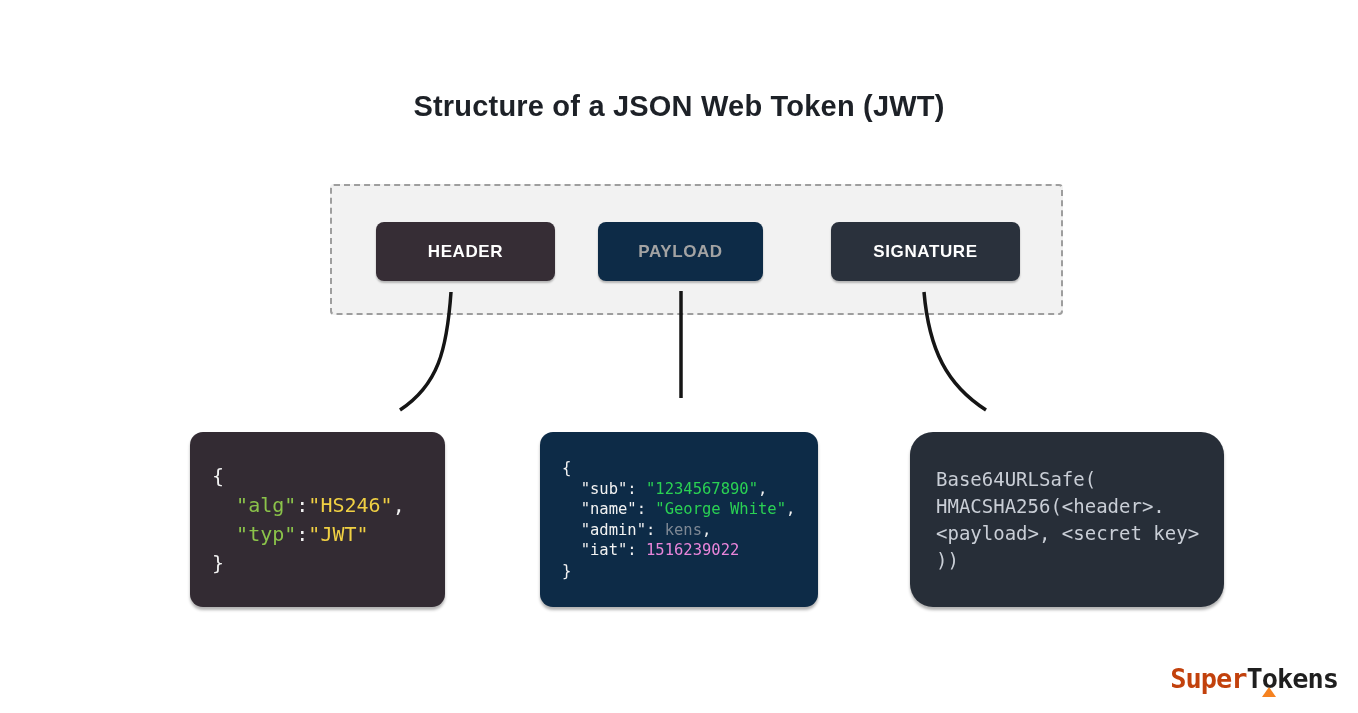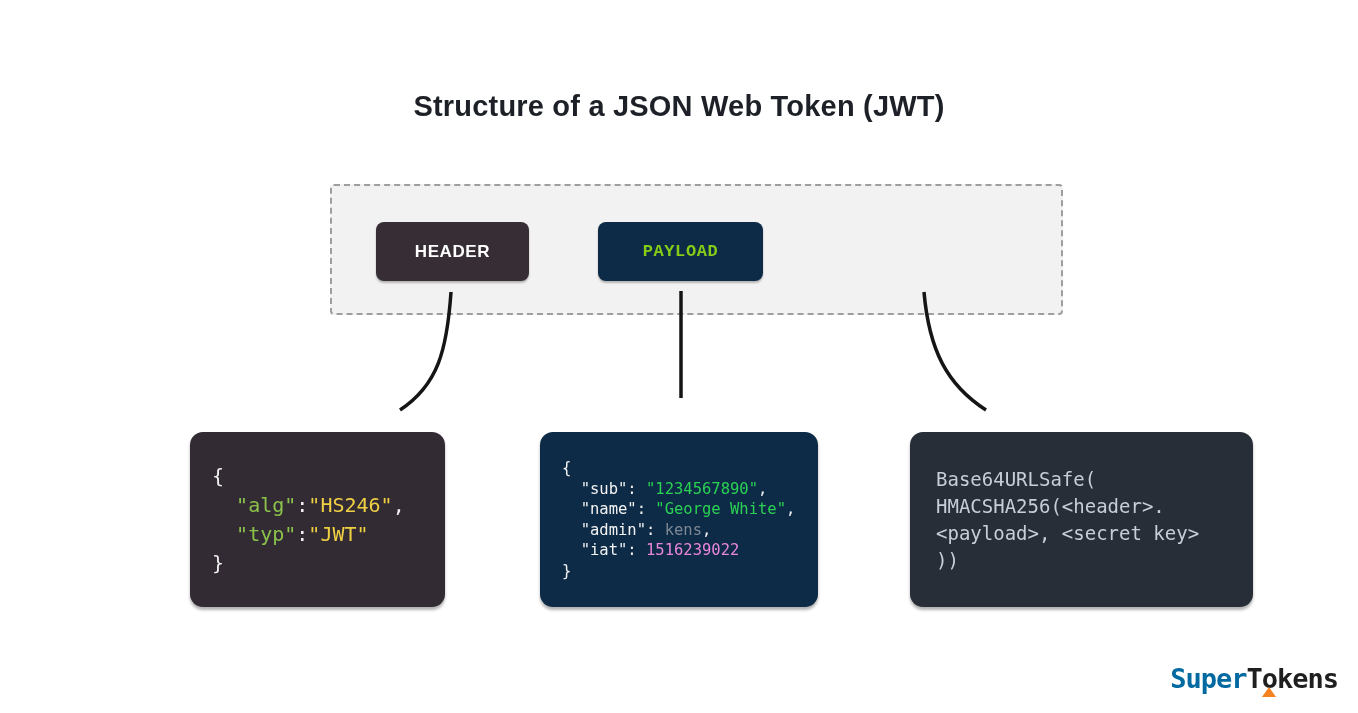--- a/index.html
+++ b/index.html
@@ -40,21 +40,21 @@
     border-radius: 8px;
     display: flex;
     align-items: center;
     justify-content: center;
     color: #ffffff;
     font-weight: bold;
     font-size: 17px;
     letter-spacing: 0.6px;
     box-shadow: 0 2px 2px rgba(0,0,0,0.25);
   }
-  .segment-header    { left: 44px;  width: 153px; }
+  .segment-header    { left: 44px;  width: 179px; }
   .segment-payload   { left: 266px; width: 165px; }
   .segment-signature { left: 499px; width: 189px; }
 
   .arrows-overlay {
     position: absolute;
     left: 0; top: 0;
     width: 1358px;
     height: 713px;
     pointer-events: none;
   }
@@ -67,21 +67,21 @@
     border-radius: 13px;
     display: flex;
     flex-direction: column;
     justify-content: center;
     font-family: "DejaVu Sans Mono", monospace;
     box-shadow: 0 3px 3px rgba(0,0,0,0.3);
   }
   .code-block .code-line { white-space: pre; }
   .code-block-header    { left: 190px; width: 255px; padding-left: 22px; font-size: 20px;   line-height: 29px; }
   .code-block-payload   { left: 540px; width: 278px; padding-left: 22px; font-size: 15.5px; line-height: 20.5px; }
-  .code-block-signature { left: 910px; width: 343px; padding-left: 26px; font-size: 19px;   line-height: 27px; }
+  .code-block-signature { left: 910px; width: 314px; padding-left: 26px; font-size: 19px;   line-height: 27px; border-radius: 23px; }
 
   .logo {
     position: absolute;
     top: 663px;
     right: 20px;
     font-family: "DejaVu Sans Mono", monospace;
     font-size: 27px;
     font-weight: bold;
     letter-spacing: -1px;
     white-space: nowrap;
@@ -102,22 +102,25 @@
 <body>
 
 <div class="canvas">
 
   <h1 class="page-title" style="color: rgb(29, 33, 39);">Structure of a JSON Web Token (JWT)</h1>
 
   <div class="token-strip" style="background: rgb(242, 242, 242); border-color: rgb(158, 158, 158);">
     <div class="segment segment-header" style="background: rgb(54, 45, 53); color: rgb(255, 255, 255);">
       <span>HEADER</span>
     </div>
-    <div class="segment segment-payload" style="background: rgb(13, 43, 71); color: #84cc16; font-family: Liberation Mono, monospace;">
+    <div class="segment segment-payload" style="background: rgb(13, 43, 71); color: #a3a3a3;">
       <span>PAYLOAD</span>
+    </div>
+    <div class="segment segment-signature" style="background: rgb(42, 49, 60); color: rgb(255, 255, 255);">
+      <span>SIGNATURE</span>
     </div>
   </div>
 
   <svg class="arrows-overlay" viewBox="0 0 1358 713" xmlns="http://www.w3.org/2000/svg">
     <defs>
       <marker id="arrowhead" markerUnits="userSpaceOnUse" markerWidth="18" markerHeight="14" refX="9" refY="6" orient="auto">
         <path class="arrow-fill" d="M0,0 L13,6 L0,12 Z" stroke="none" fill="#151515"></path>
       </marker>
     </defs>
     <path class="arrow-stroke" d="M451,292 C447,350 438,385 400,410" marker-end="url(#arrowhead)" stroke="#151515"></path>
@@ -140,16 +143,16 @@
       <div class="code-line"><span style="color: rgb(242, 242, 242);">}</span></div>
     </div>
   <div class="code-block code-block-signature" style="background: rgb(39, 46, 56);">
       <div class="code-line"><span style="color: rgb(201, 206, 214);">Base64URLSafe(</span></div>
       <div class="code-line"><span style="color: rgb(201, 206, 214); text-align: right;">HMACSHA256(&lt;header&gt;.</span></div>
       <div class="code-line"><span style="color: rgb(201, 206, 214);">&lt;payload&gt;, &lt;secret key&gt;</span></div>
       <div class="code-line"><span style="color: rgb(201, 206, 214);">))</span></div>
     </div>
 
   <div class="logo">
-    <span class="logo-prefix" style="color: #0369a1; margin-left: 10px;">Super</span><span class="logo-t" style="color: rgb(31, 31, 31);">T</span><span class="logo-o-wrap"><span class="logo-o" style="color: rgb(31, 31, 31);">o</span><span class="logo-mark" style="border-bottom-color: rgb(245, 130, 32);"></span></span><span class="logo-rest" style="color: rgb(31, 31, 31); text-align: center;">kens</span>
+    <span class="logo-prefix" style="color: #c2410c; margin-left: 10px;">Super</span><span class="logo-t" style="color: rgb(31, 31, 31);">T</span><span class="logo-o-wrap"><span class="logo-o" style="color: rgb(31, 31, 31);">o</span><span class="logo-mark" style="border-bottom-color: rgb(245, 130, 32);"></span></span><span class="logo-rest" style="color: rgb(31, 31, 31); text-align: center;">kens</span>
   </div>
 
 </div>
 
 </body></html>

